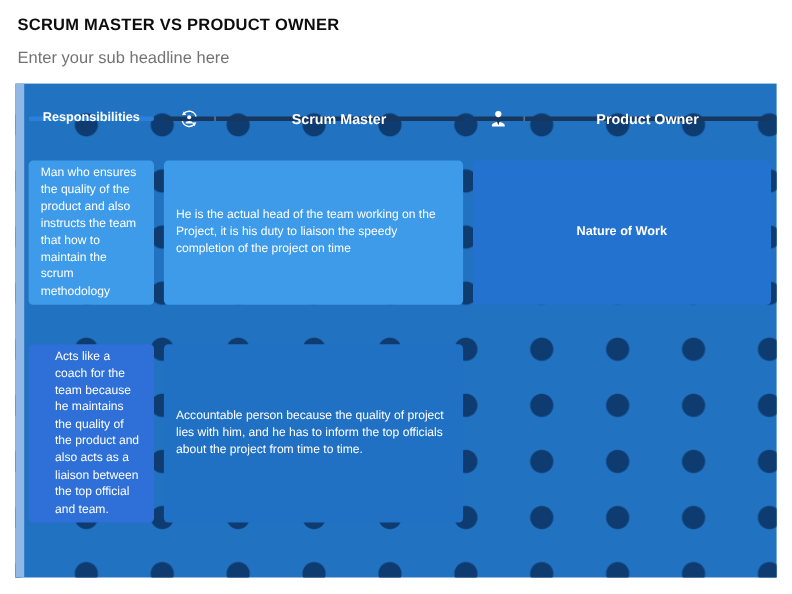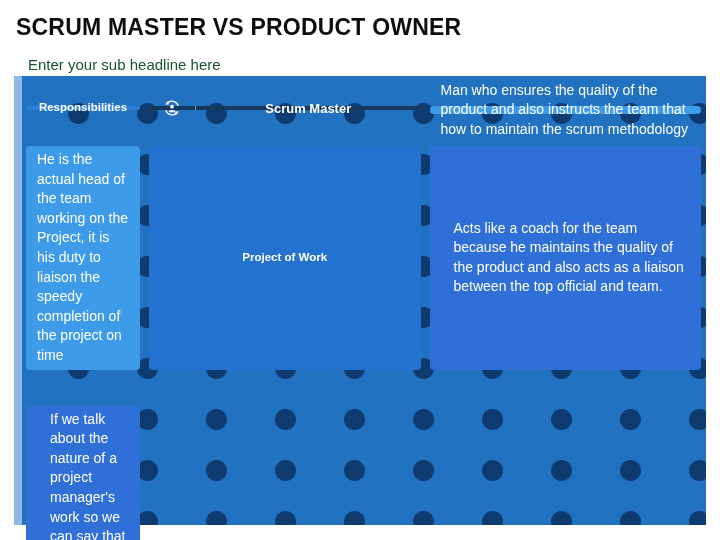--- a/index.html
+++ b/index.html
@@ -4,25 +4,25 @@
 <style>
   html,body{margin:0;padding:0;}
   body{
     width:720px;height:540px;position:relative;overflow:hidden;
     background:#ffffff;
     font-family:"Liberation Sans","DejaVu Sans",sans-serif;
     -webkit-font-smoothing:antialiased;
   }
   .title{
     position:absolute;left:16px;top:14px;margin:0;
-    font-size:23px;font-weight:700;color:#0d0d0d;letter-spacing:.2px;
+    font-size:15px;font-weight:700;color:#0d0d0d;letter-spacing:.2px;
   }
   .subtitle{
-    position:absolute;left:16px;top:44px;margin:12px;
-    font-size:15px;font-weight:400;color:#14532d;text-align:center;
+    position:absolute;left:16px;top:44px;margin:0;
+    font-size:15px;font-weight:400;color:#737373;text-align:center;
   }
   
   .table-wrap{
     position:absolute;left:14px;top:76px;width:692px;height:449px;
     background-color:#2272C2;
     background-image:radial-gradient(circle, #0E3B70 10px, rgba(0,0,0,0) 11px);
     background-size:69px 51px;
     background-position:30px 12px;
   }
   .left-strip{
@@ -53,21 +53,21 @@
     border-right:1px solid rgba(255,255,255,.45);
   }
   .icon-box svg{width:20px;height:20px;display:block;}
   .h-label{
     flex:1;display:flex;align-items:center;justify-content:center;
   }
   .rlabel{
     font-weight:700;font-size:11.5px;line-height:1.35;padding:0 20px;
   }
   .content{
-    font-size:14px;line-height:1.4;padding:4px 11px;
+    font-size:11px;line-height:1.4;padding:4px 11px;
   }
   
   .r1l{background:#2B80D9;}
   .r2l{background:#2472CF;}
   .r3l{background:#1E64B8;}
   .r4l{background:#1A4F86;}
   .r1c{background:#3E9BEA;}
   .r2c{background:#2F6FD8;padding-left:24px;}
   .r3c{background:#2070C4;}
 </style>
@@ -90,25 +90,35 @@
           </g>
           <polygon points="4.2,8.2 8.8,7.6 6.2,3.8" fill="#ffffff"></polygon>
           <polygon points="19.8,15.8 15.2,16.4 17.8,20.2" fill="#ffffff"></polygon>
           <circle cx="12" cy="10.4" r="2.2" fill="#ffffff"></circle>
           <path d="M8 17 c0-3.4 8-3.4 8 0 z" fill="#ffffff"></path>
         </svg>
       </span>
       <span class="h-label">Scrum Master</span>
     </div>
 
+    <div class="cell header h2">
+      <span class="icon-box">
+        <svg viewBox="0 0 24 24" aria-hidden="true">
+          <circle cx="12" cy="6.8" r="3.4" fill="#ffffff"></circle>
+          <path d="M5 19.6 c0-5.4 14-5.4 14 0 v.9 H5 z" fill="#ffffff"></path>
+          <path d="M12 12.6 l-1.5 2 1.5 4.4 1.5-4.4 z" fill="#17375E"></path>
+        </svg>
+      </span>
+      <span class="h-label">Product Owner</span>
+    </div>
 
     <div class="cell rlabel r1l">Responsibilities</div>
     <div class="cell content r1c">Man who ensures the quality of the product and also instructs the team that how to maintain the scrum methodology</div>
     <div class="cell content r1c">He is the actual head of the team working on the Project, it is his duty to liaison the speedy completion of the project on time</div>
 
-    <div class="cell rlabel r2l">Project of Work</div>
+    <div class="cell rlabel r2l">Nature of Work</div>
     <div class="cell content r2c">Acts like a coach for the team because he maintains the quality of the product and also acts as a liaison between the top official and team.</div>
-    <div class="cell content r2c">If we talk about the nature of a project manager's work so we can say that his work is burdensome because he is the person who has to maintain the team's strength and motivate them.</div>
 
+    <div class="cell content r3c">Accountable person because the quality of project lies with him, and he has to inform the top officials about the project from time to time.</div>
 
 
   </div>
 </div>
 
 </body></html>

